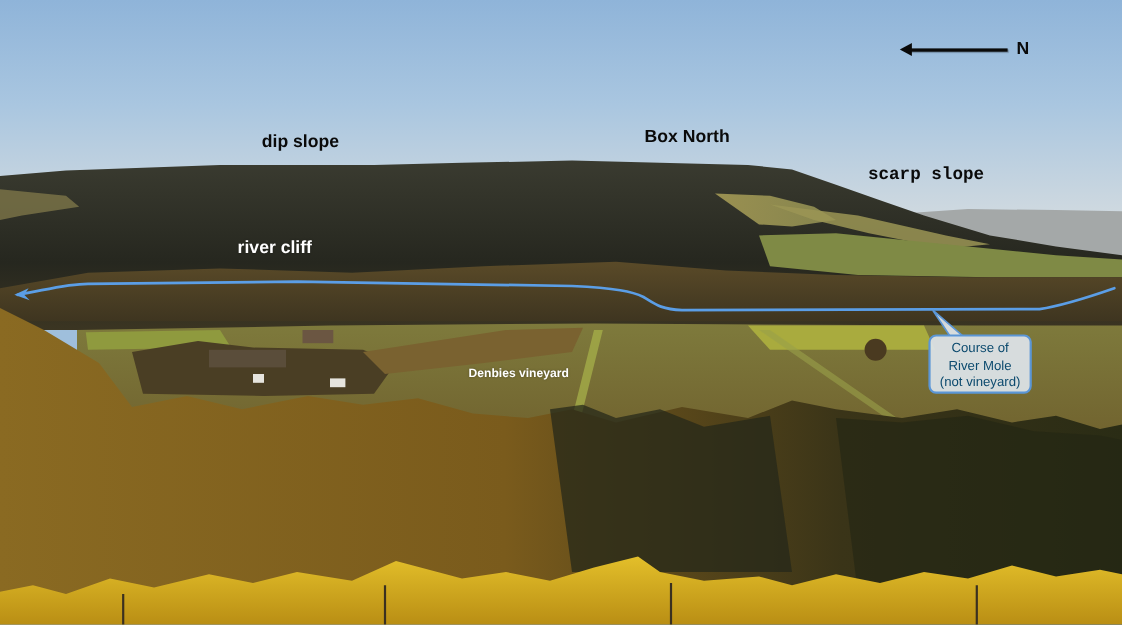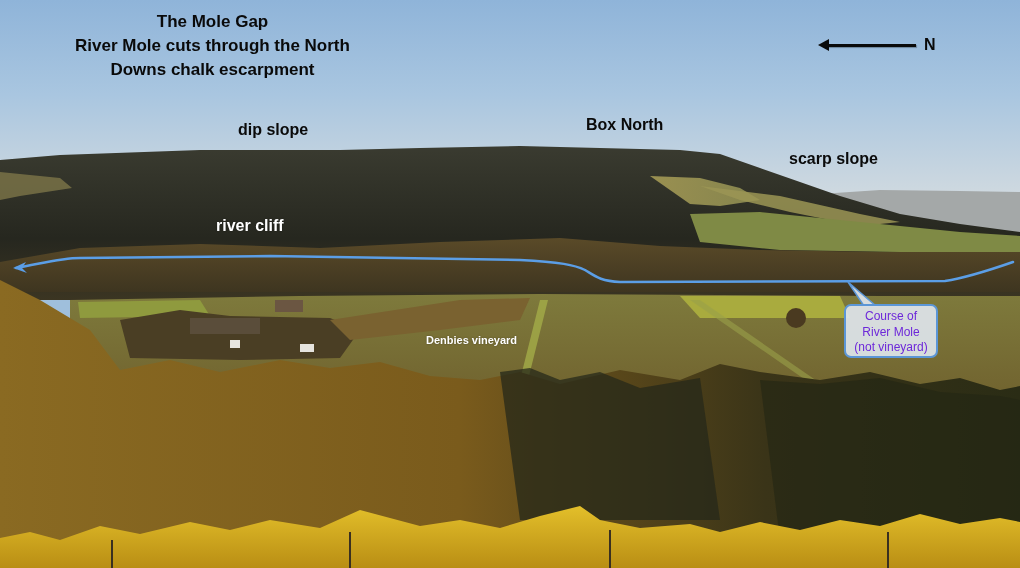--- a/index.html
+++ b/index.html
@@ -8,21 +8,21 @@
   .sky { position: absolute; left: 0; top: 0; width: 1020px; height: 210px;
          background: linear-gradient(to bottom, #8fb4d9 0%, #a9c6e0 45%, #c9d6e0 85%, #d4dce0 100%); }
   svg.land { position: absolute; left: 0; top: 0; }
   .label { position: absolute; font-weight: bold; color: #0a0a0a; white-space: nowrap; }
   .title-block { position: absolute; left: 0; top: 10px; width: 425px; text-align: center;
                  font-weight: bold; font-size: 17px; line-height: 24px; color: #0a0a0a; }
   .title-block div { display: block; }
   .white { color: #ffffff; text-shadow: 0 0 2px rgba(0,0,0,0.35); }
   .callout { position: absolute; left: 844px; top: 304px; width: 94px; height: 54px;
              background: rgba(222,228,234,0.93); border: 2px solid #5b96d6; border-radius: 7px;
-             text-align: center; font-size: 12px; line-height: 15.5px; color: #6d28d9;
+             text-align: center; font-size: 12px; line-height: 15.5px; color: #0c4a6e;
              padding-top: 3px; box-sizing: border-box; }
   .callout div { display: block; }
   .north { position: absolute; left: 818px; top: 36px; }
   .north .shaft { position: absolute; left: 6px; top: 8px; width: 92px; height: 3px; background: #0a0a0a; box-shadow: 1px 1px 1px rgba(0,0,0,0.3); }
   .north .head { position: absolute; left: 0; top: 3px; width: 0; height: 0;
                  border-top: 6.5px solid transparent; border-bottom: 6.5px solid transparent; border-right: 11px solid #0a0a0a; }
   .north .n { position: absolute; left: 106px; top: 0; font-weight: bold; font-size: 16px; color: #0a0a0a; }
 </style>
 </head>
 <body>
@@ -96,35 +96,30 @@
     <line x1="350" y1="532" x2="350" y2="568" stroke="#3a3020" stroke-width="2"></line>
     <line x1="610" y1="530" x2="610" y2="568" stroke="#3a3020" stroke-width="2"></line>
     <line x1="888" y1="532" x2="888" y2="568" stroke="#3a3020" stroke-width="2"></line>
 
     <path d="M1013,262 C990,270 965,278 945,281 L620,282 C600,281 595,276 585,270 C575,265 560,262 520,260 L270,256 L80,258 C60,258 40,264 16,268" fill="none" stroke="#5b9ee6" stroke-width="2.5" stroke-linecap="round"></path>
     <path d="M13,268 L26,262 L22,268 L27,273 Z" fill="#5b9ee6"></path>
 
     <path d="M848,282 L864,306 L876,306 Z" fill="rgba(222,228,234,0.93)" stroke="#5b96d6" stroke-width="1.5"></path>
   </svg>
 
-  <div class="title-block">
-    <div>The Mole Gap</div>
-    <div>River Mole cuts through the North</div>
-    <div>Downs chalk escarpment</div>
-  </div>
 
   <div class="north">
     <div class="head"></div>
     <div class="shaft"></div>
     <div class="n">N</div>
   </div>
 
   <div class="label" style="left:238px; top:121px; font-size:16px;">dip slope</div>
   <div class="label" style="left:586px; top:116px; font-size:16px;">Box North</div>
-  <div class="label" style="left:789px; top:150px; font-size:16px;">scarp slope</div>
+  <div class="label" style="left:789px; top:150px; font-size:16px;font-family:Liberation Mono, monospace;">scarp slope</div>
   <div class="label white" style="left:216px; top:217px; font-size:16px;">river cliff</div>
   <div class="label white" style="left:426px; top:334px; font-size:11px;">Denbies vineyard</div>
 
   <div class="callout">
     <div>Course of</div>
     <div>River Mole</div>
     <div>(not vineyard)</div>
   </div>
 
 </div>

